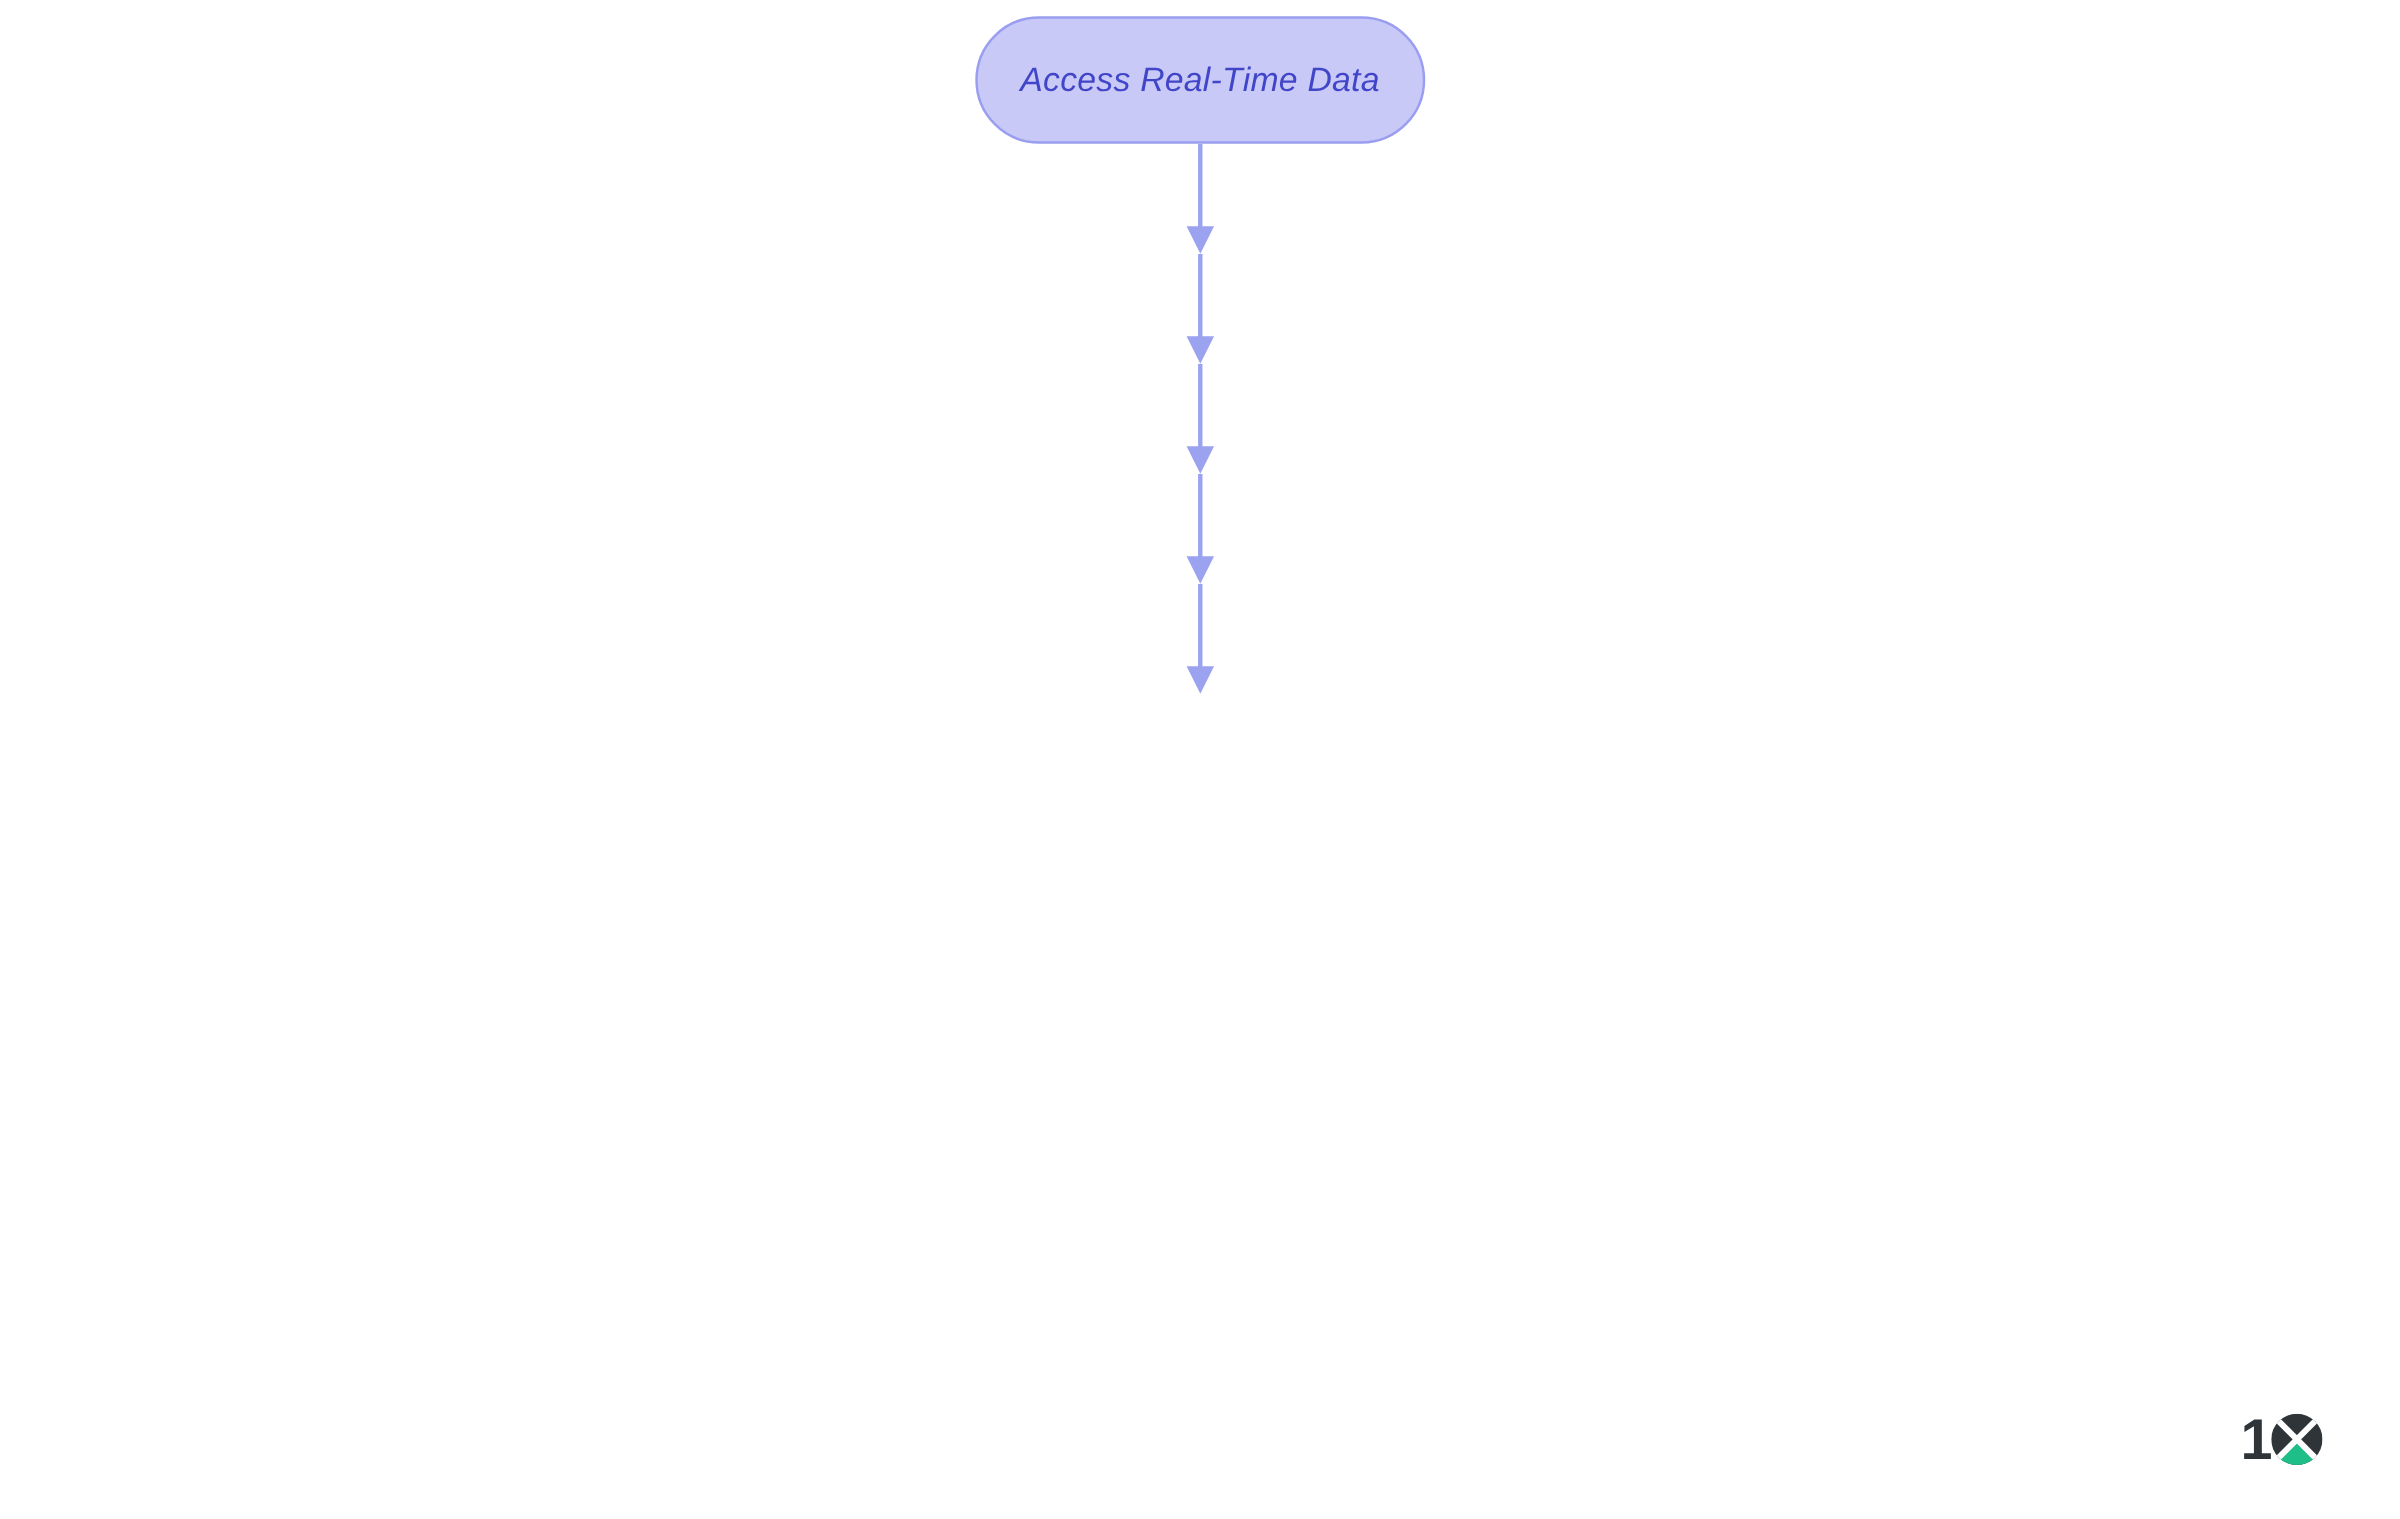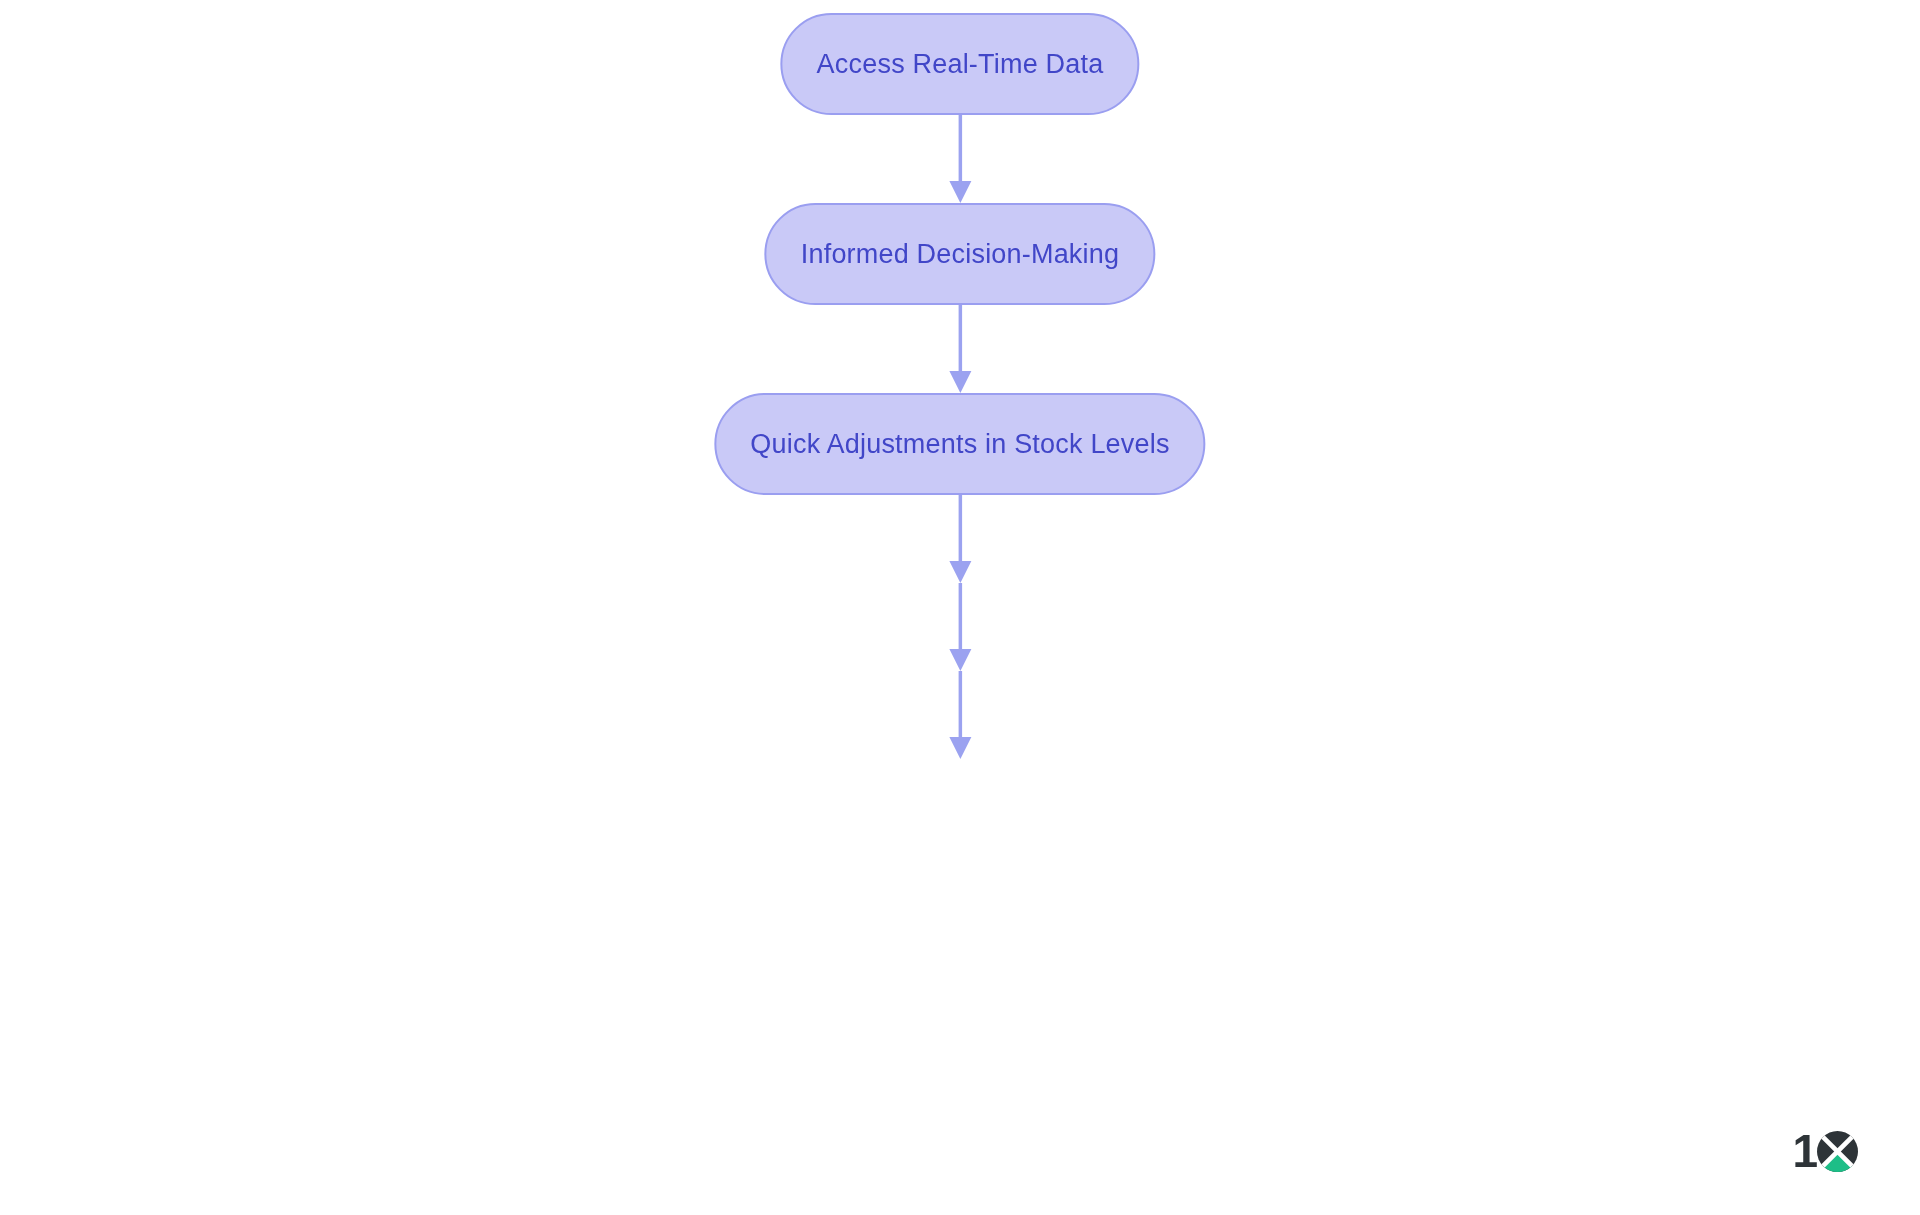--- a/index.html
+++ b/index.html
@@ -31,20 +31,21 @@
     background: var(--node-fill, #c9c9f7);
     border: 2px solid var(--node-border, #9a9ef0);
     color: var(--node-text, #4146c8);
     display: flex;
     align-items: center;
     justify-content: center;
     padding: 0 34px;
     font-size: 27px;
     letter-spacing: 0.2px;
     white-space: nowrap;
+    font-style: italic;
   }
   .arrow {
     width: 26px;
     height: 88px;
     color: var(--arrow, #9ba2f0);
     display: block;
   }
   .arrow svg { display: block; }
   .watermark {
     position: absolute;
@@ -73,34 +74,28 @@
       <span>Access Real-Time Data</span>
     </div>
 
     <div class="arrow">
       <svg width="26" height="88" viewBox="0 0 26 88">
         <line x1="13" y1="0" x2="13" y2="67" stroke="currentColor" stroke-width="3.5"></line>
         <polygon points="2,66 24,66 13,88" fill="currentColor"></polygon>
       </svg>
     </div>
 
-    <div class="node">
-      <span>Informed Decision-Making</span>
-    </div>
 
     <div class="arrow">
       <svg width="26" height="88" viewBox="0 0 26 88">
         <line x1="13" y1="0" x2="13" y2="67" stroke="currentColor" stroke-width="3.5"></line>
         <polygon points="2,66 24,66 13,88" fill="currentColor"></polygon>
       </svg>
     </div>
 
-    <div class="node">
-      <span>Quick Adjustments in Stock Levels</span>
-    </div>
 
     <div class="arrow">
       <svg width="26" height="88" viewBox="0 0 26 88">
         <line x1="13" y1="0" x2="13" y2="67" stroke="currentColor" stroke-width="3.5"></line>
         <polygon points="2,66 24,66 13,88" fill="currentColor"></polygon>
       </svg>
     </div>
 
 
     <div class="arrow">

